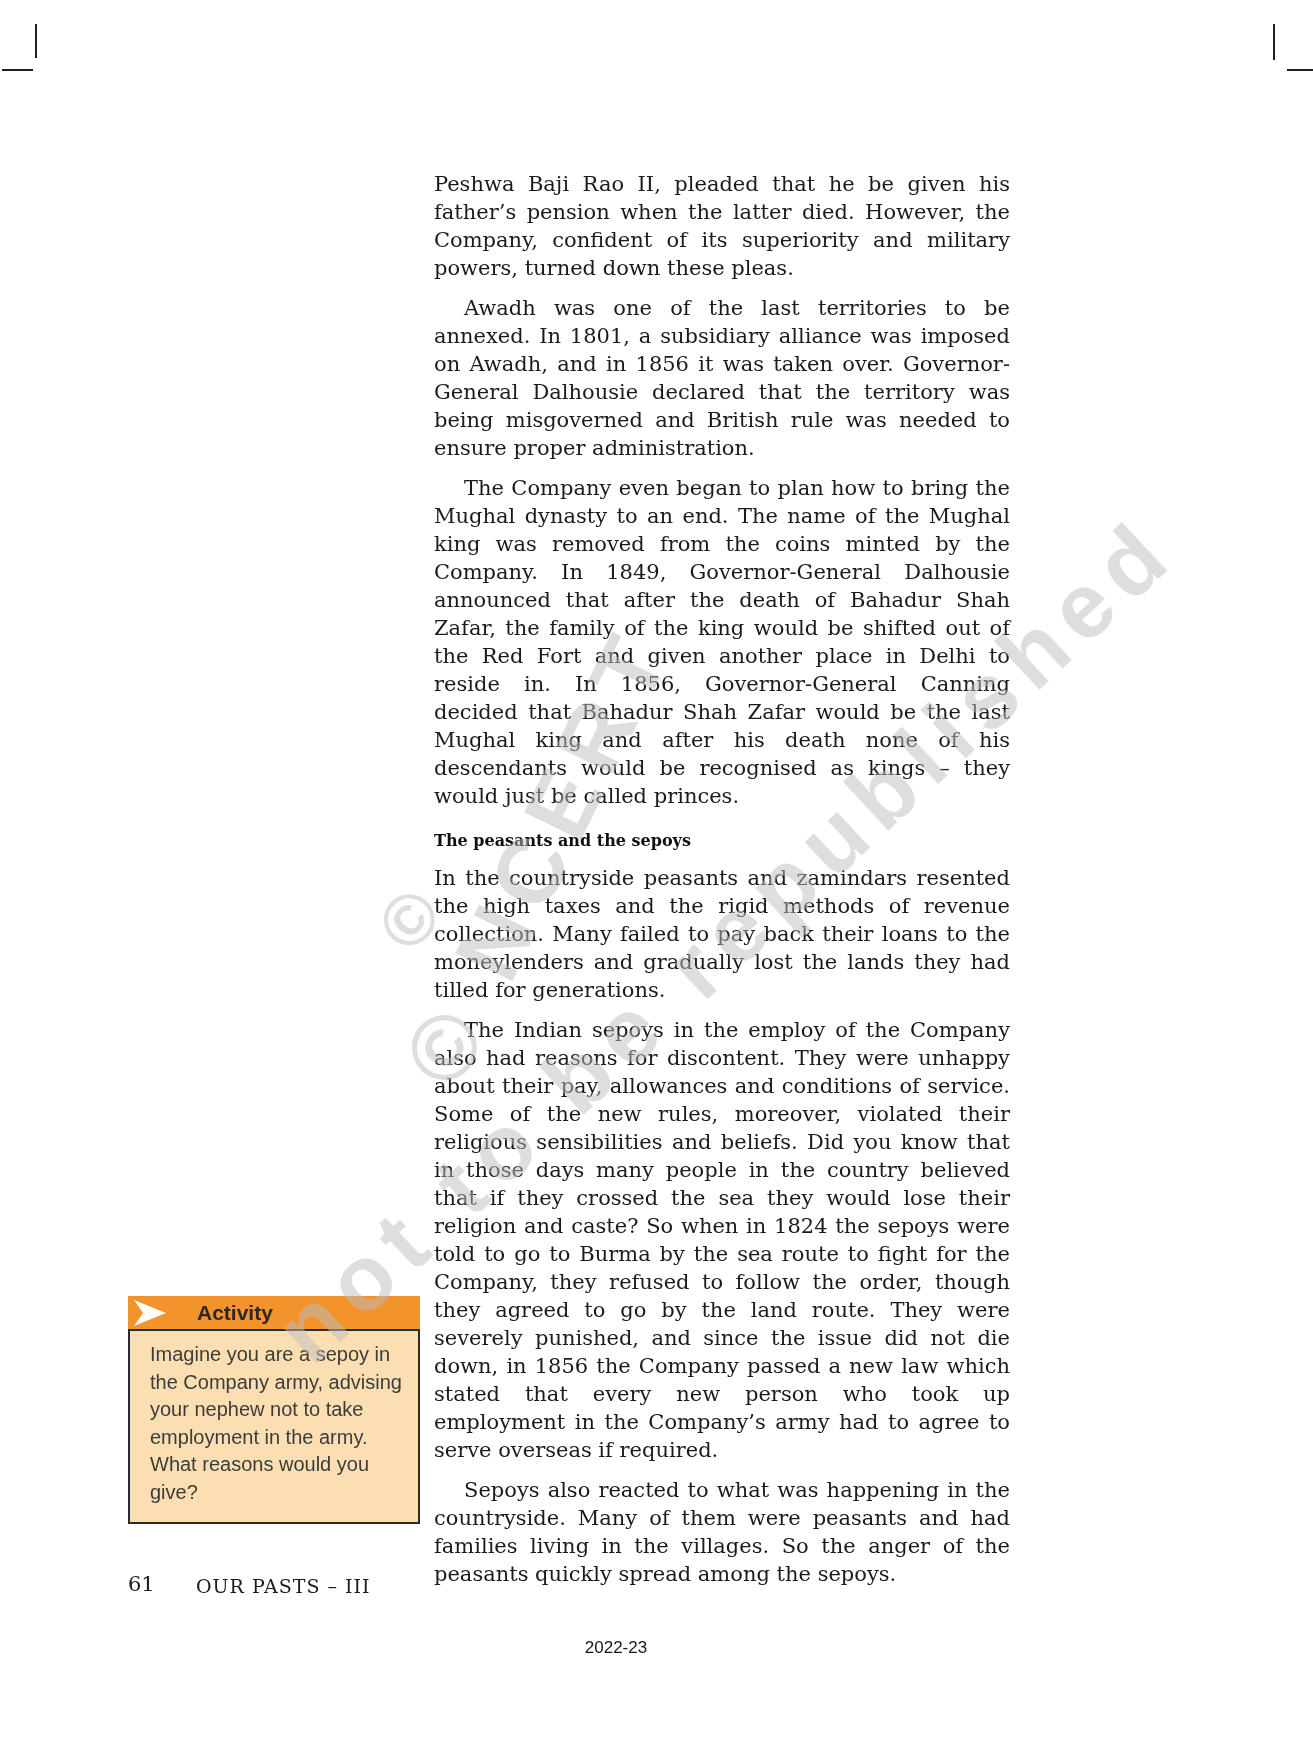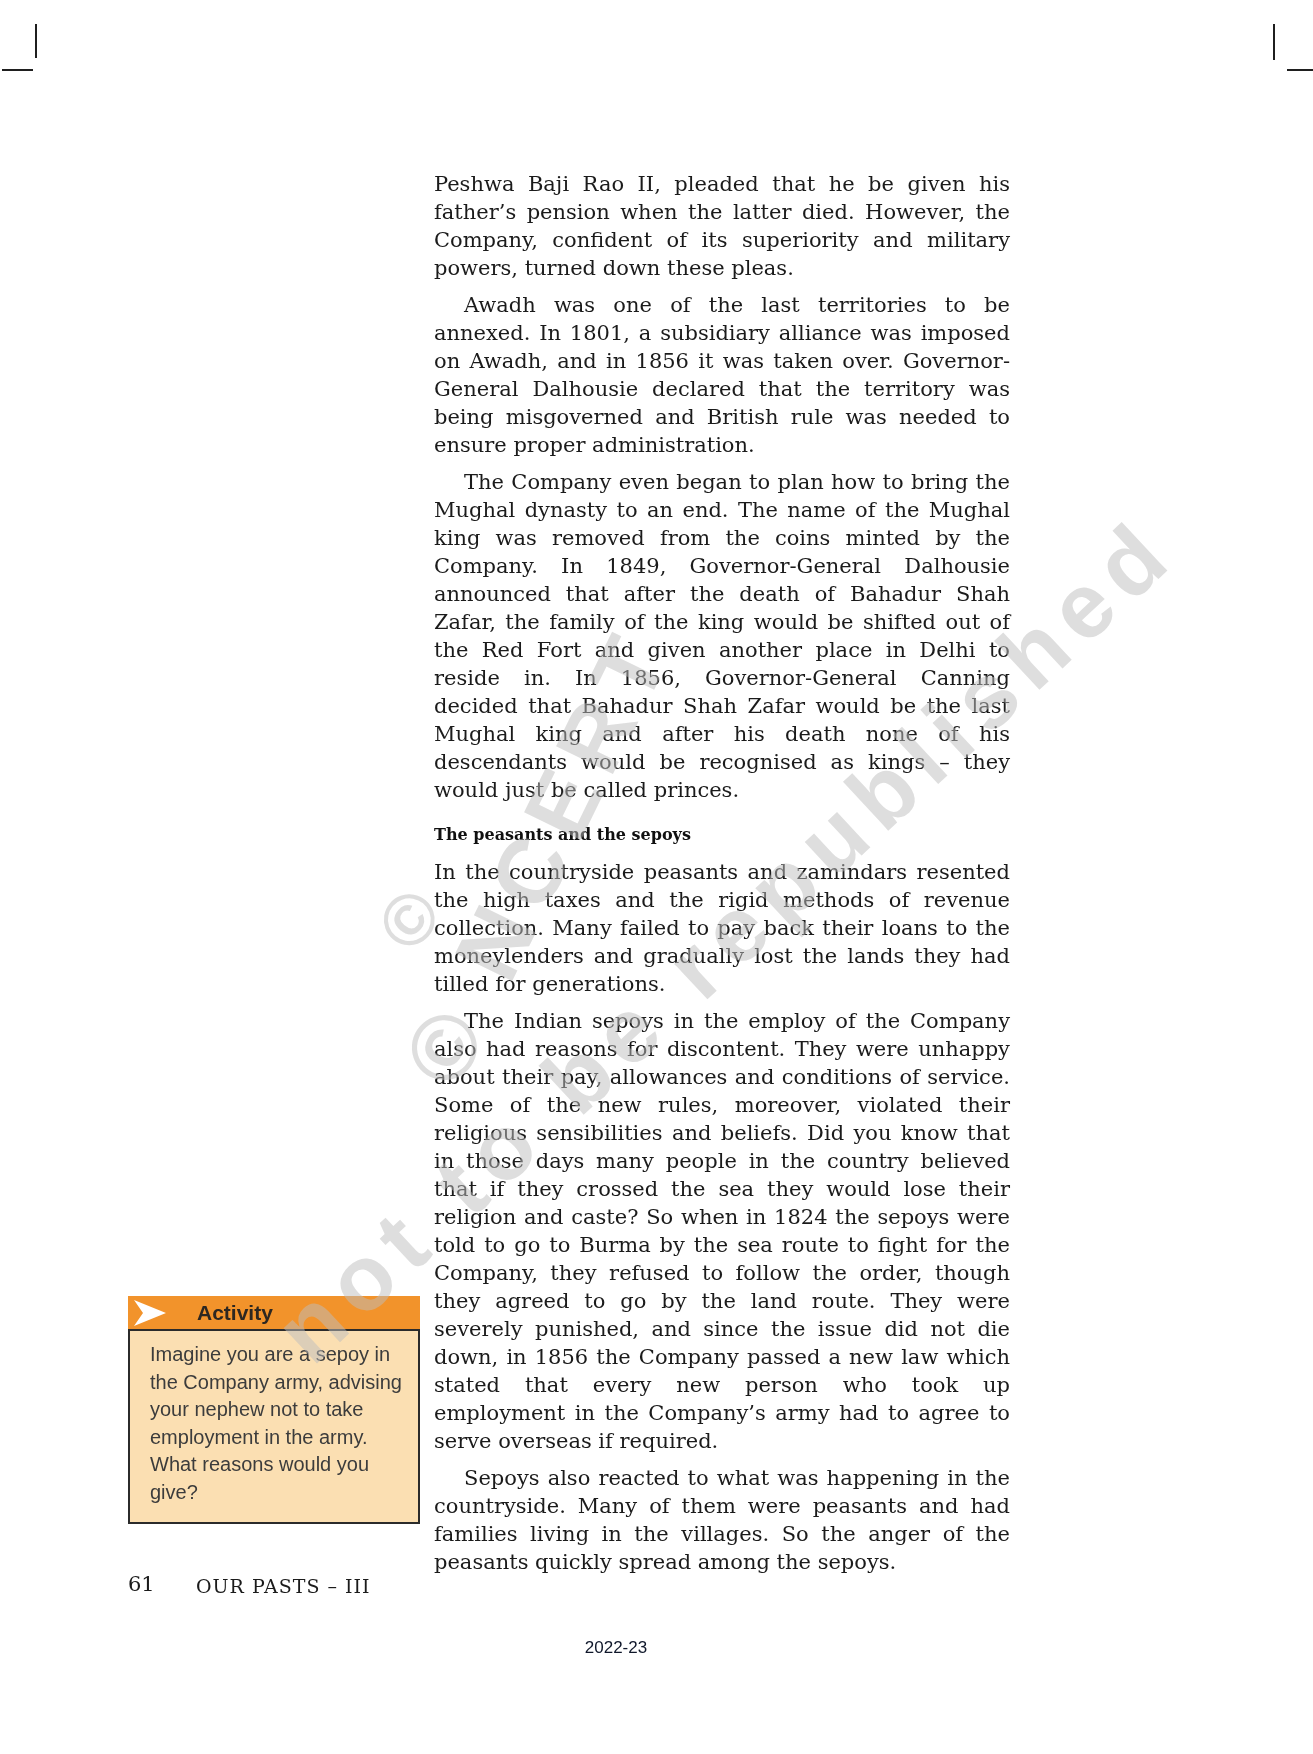--- a/index.html
+++ b/index.html
@@ -13,21 +13,21 @@
 
   
   .wm{position:absolute;white-space:nowrap;font-family:"Liberation Sans", sans-serif;
       font-size:92px;letter-spacing:12px;font-weight:bold;opacity:.5;
       transform:translate(-50%,-50%) rotate(var(--rot));pointer-events:none;z-index:5;}
   .wm-small{font-size:72px;}
 
   
   .column{position:absolute;left:434px;top:170px;width:576px;z-index:2;}
   .column p{margin:0 0 9px 0;font-size:21px;line-height:28px;text-align:justify;}
-  .column p.ind{text-indent:30px;}
+  .column p.ind{text-indent:30px;margin-top:12px;}
   .column h2{margin:16px 0 8px 0;font-size:16px;line-height:30px;font-weight:bold;color:#101010;}
 
   
   .activity{position:absolute;left:128px;top:1296px;width:292px;z-index:2;}
   .act-header{position:relative;height:33px;display:flex;align-items:center;}
   .act-arrow{position:absolute;left:5px;top:4px;line-height:0;}
   .act-title{margin-left:57px;font-family:"Liberation Sans", sans-serif;font-weight:bold;
              font-size:21px;color:#2d2721;}
   .act-body{border:2px solid #2b2b2b;box-sizing:border-box;padding:10px 10px 16px 20px;}
   .act-text{margin:0;font-family:"Liberation Sans", sans-serif;font-size:20px;

